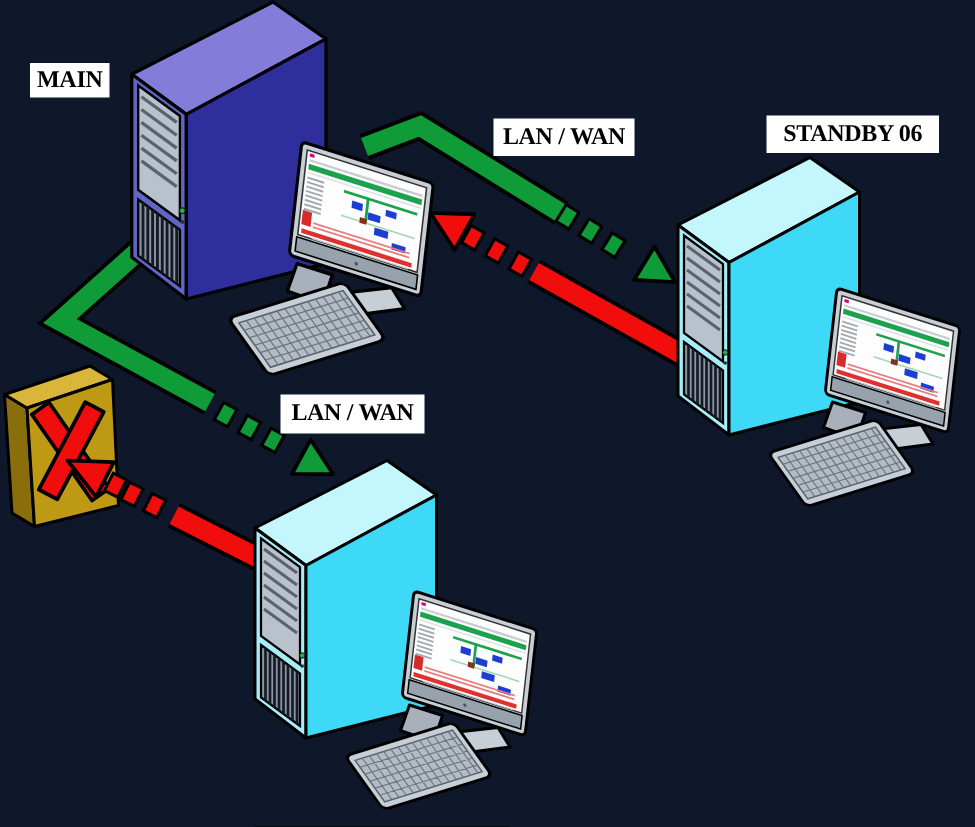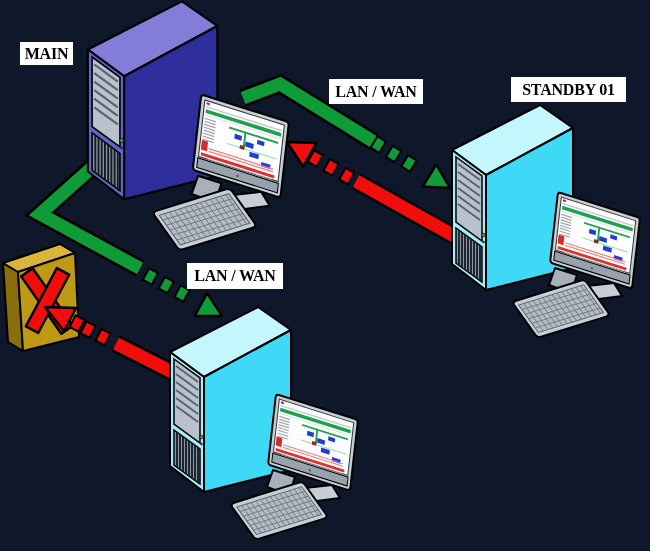--- a/index.html
+++ b/index.html
@@ -150,16 +150,16 @@
     <polygon points="45,307 75.9,308.1 64.1,331.3" fill="#F20D0D" stroke="#000" stroke-width="2.5" stroke-linejoin="round"></polygon>
   </g>
 
   <use href="#ws" transform="translate(440,100)" style="--top:#C3F6FD;--front:#A6EDF9;--side:#3ED9F7"></use>
 
   <use href="#ws" transform="translate(158,302)" style="--top:#C3F6FD;--front:#A6EDF9;--side:#3ED9F7"></use>
 </svg>
 
 <div class="label lbl-main">MAIN</div>
 <div class="label lbl-lanwan-top">LAN / WAN</div>
-<div class="label lbl-standby">STANDBY 01</div>
+<div class="label lbl-standby">STANDBY 06</div>
 <div class="label lbl-lanwan-mid">LAN / WAN</div>
 
 </div>
 
 </body></html>

